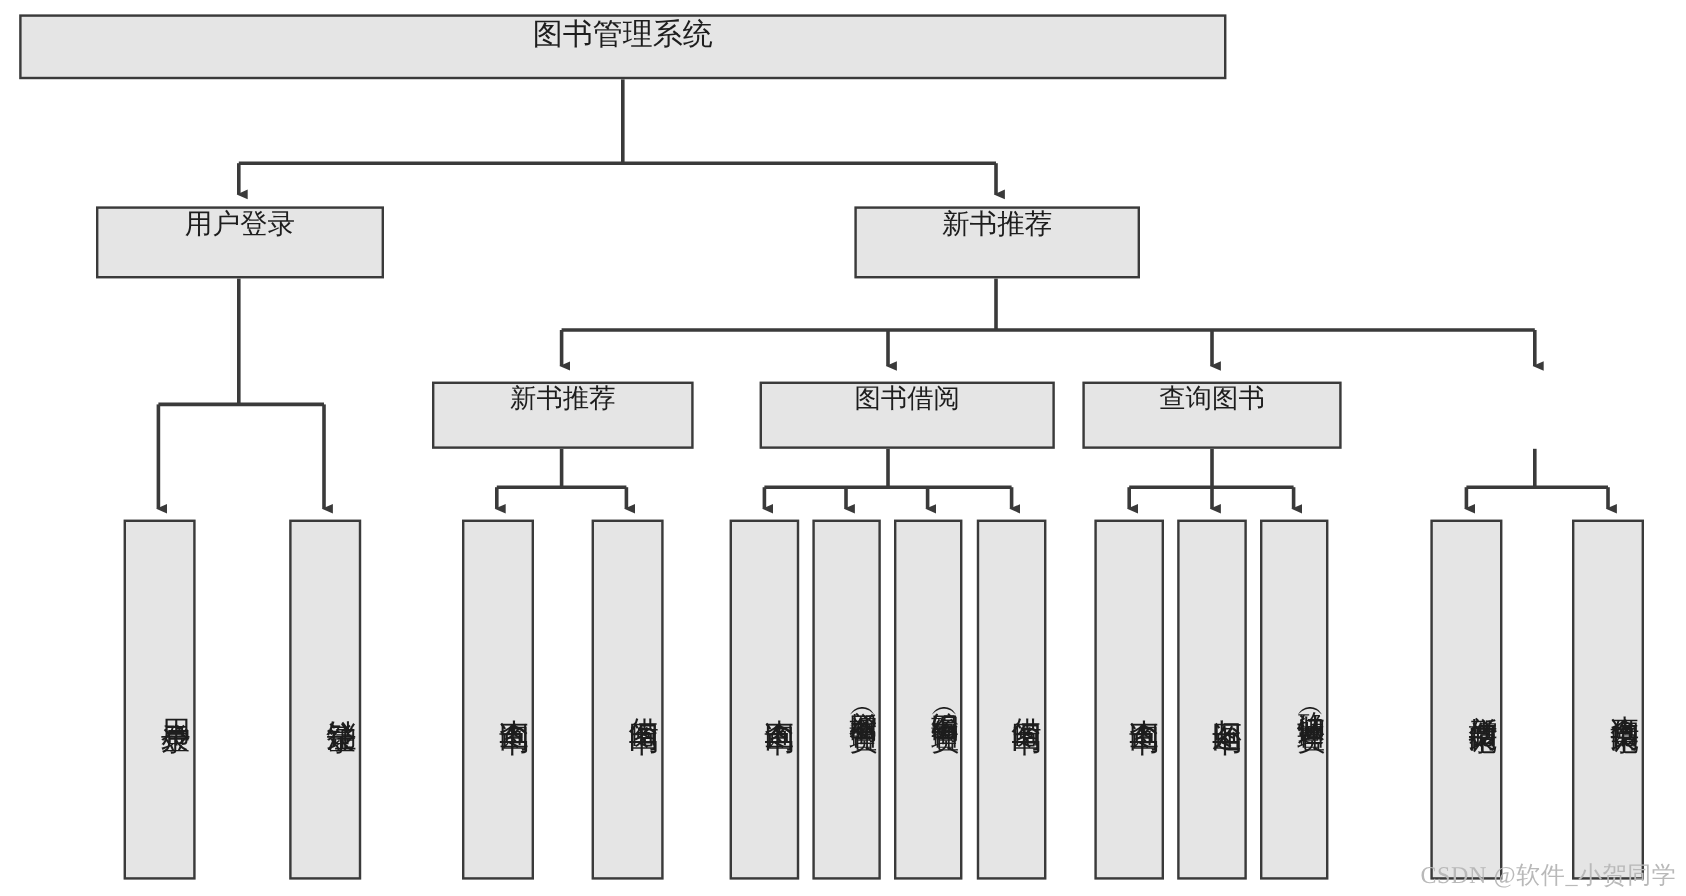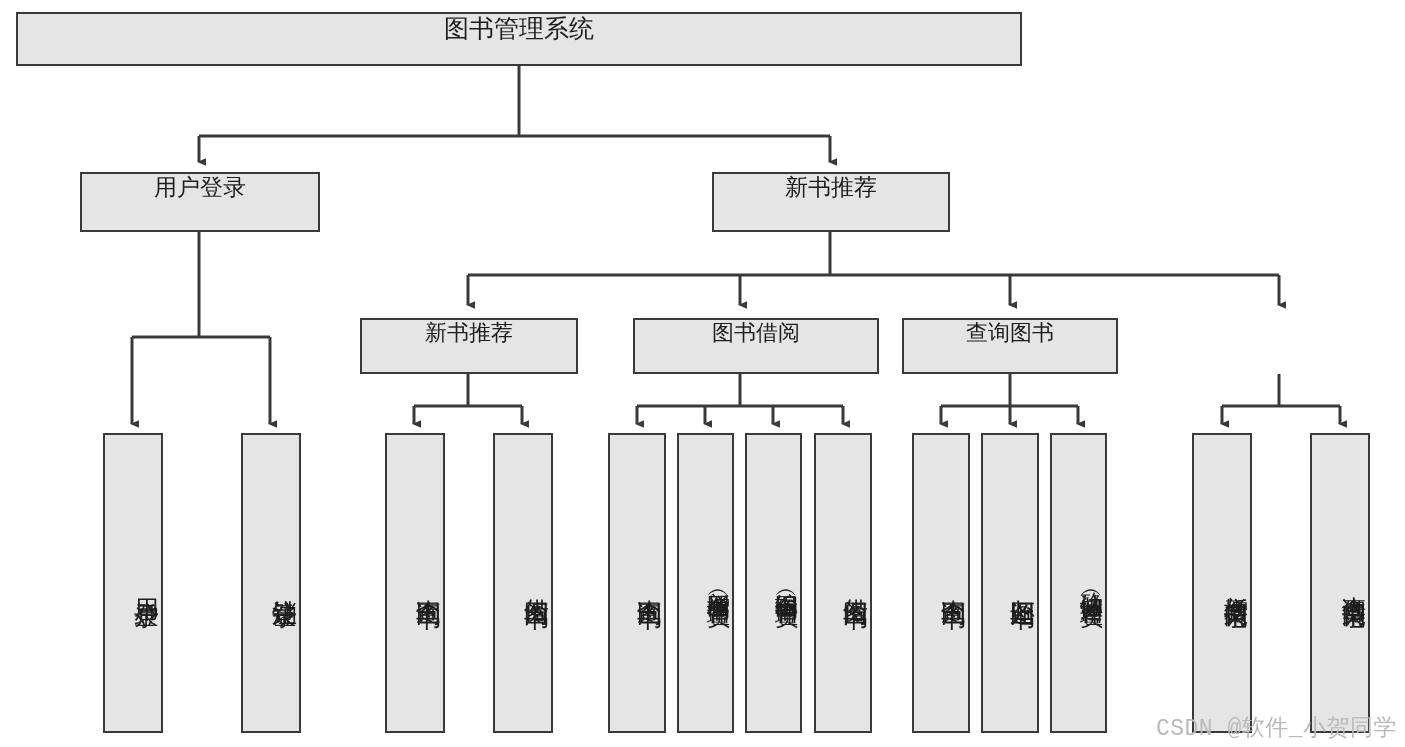--- a/index.html
+++ b/index.html
@@ -55,25 +55,25 @@
   }
   .node.leaf .leaf-text {
     writing-mode: vertical-rl;
     text-orientation: upright;
     display: block;
   }
   .watermark {
     position: absolute;
     right: 8px;
     bottom: 4px;
-    font-size: 23px;
+    font-size: 20px;
     color: #b9b9b9;
     letter-spacing: 0.5px;
     white-space: nowrap;
-    font-family: Liberation Mono, monospace;
+    font-family: Liberation Serif, serif;
     margin-left: 16px;
   }
 </style>
 </head>
 <body>
 
 <div id="canvas">
 
   <svg class="wires" viewBox="0 0 1405 747" xmlns="http://www.w3.org/2000/svg">
     <defs>

